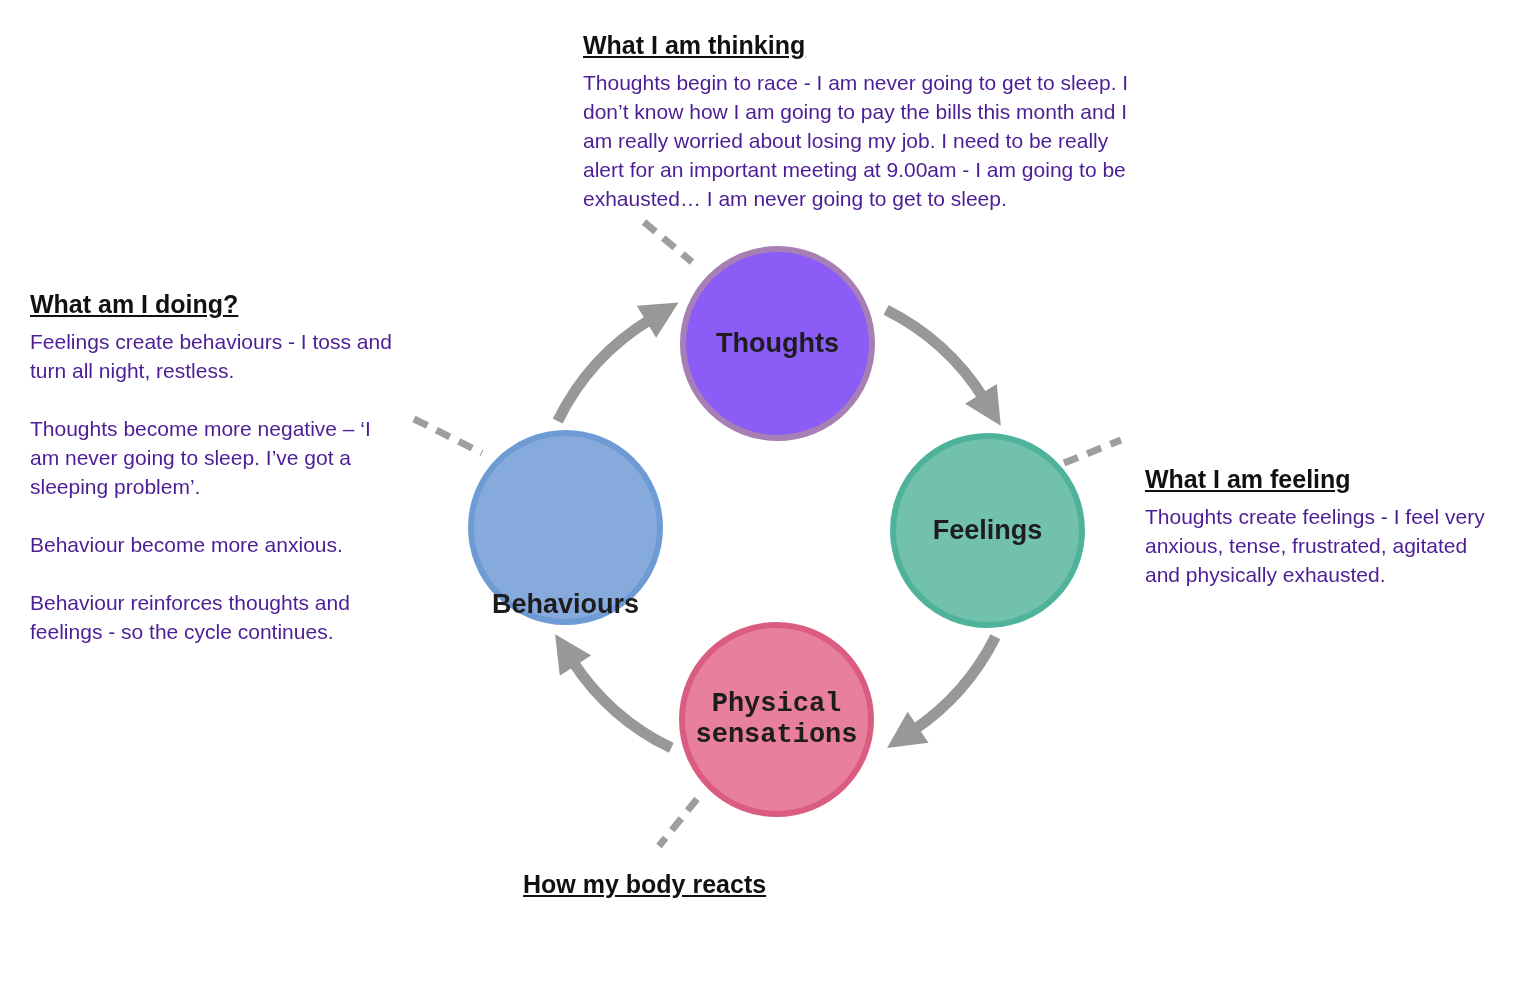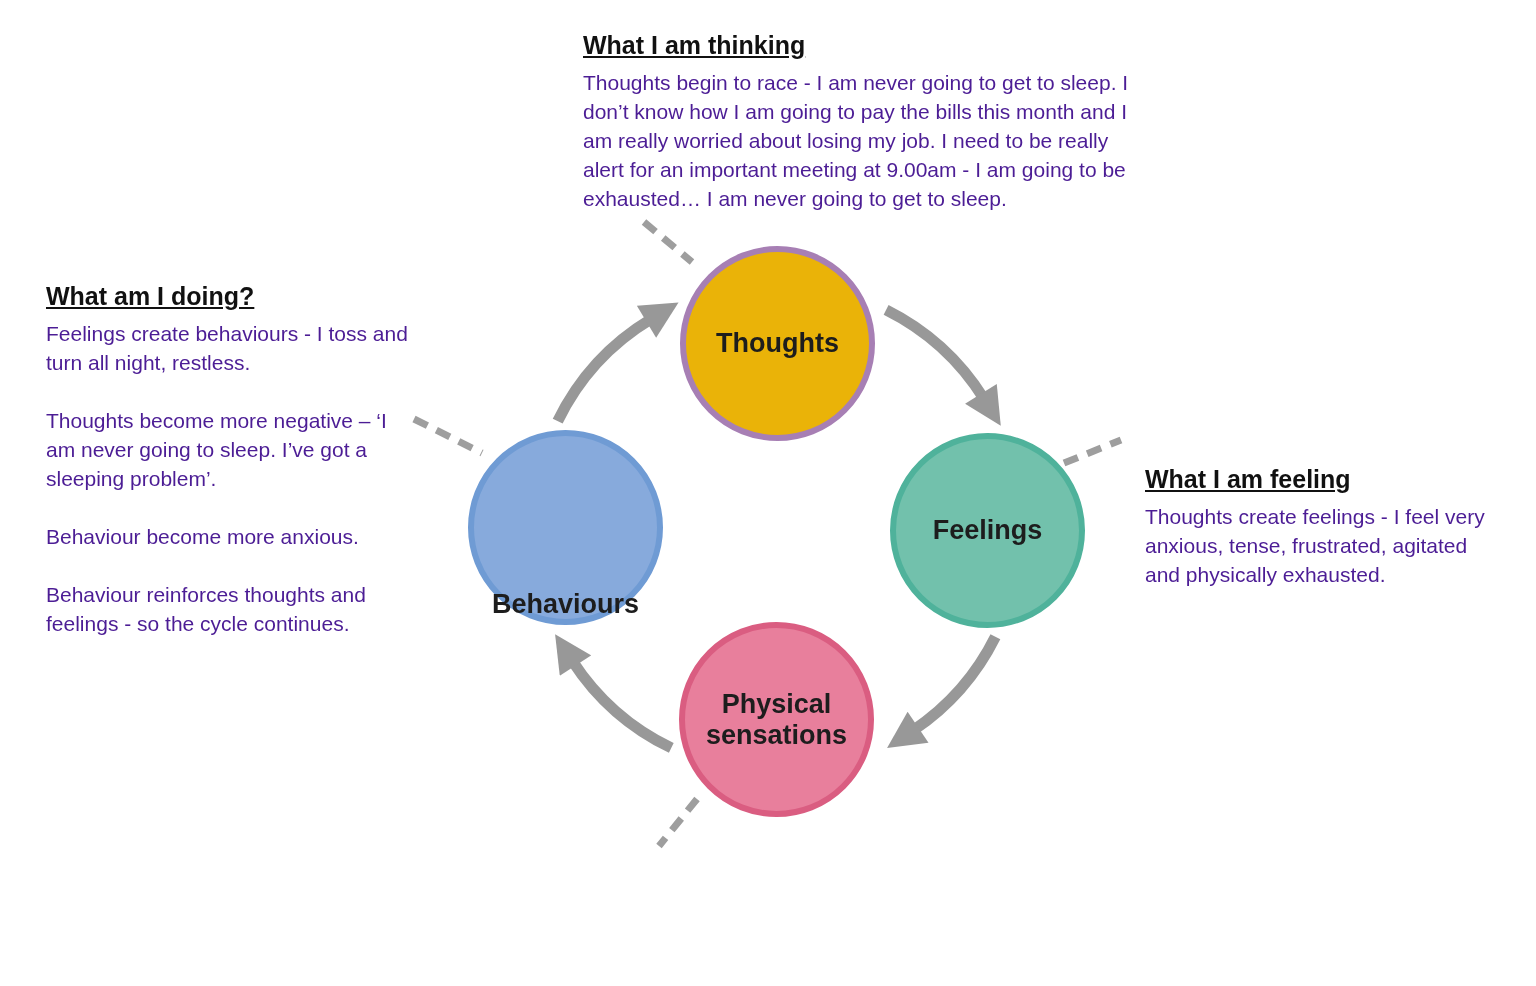--- a/index.html
+++ b/index.html
@@ -12,28 +12,28 @@
   .dash{stroke:#9e9e9e;stroke-width:7;stroke-dasharray:15 10;}
   .node{
     position:absolute;width:183px;height:183px;border-radius:50%;
     border:6px solid;display:flex;align-items:center;justify-content:center;text-align:center;
   }
   .node-label{
     font-weight:bold;font-size:27px;line-height:1.12;color:#1d1d1d;white-space:pre-line;
   }
   .node-thoughts{left:680px;top:246px;}
   .node-feelings{left:890px;top:433px;}
-  .node-physical{left:679px;top:622px;}
+  .node-physical{left:679px;top:622px;font-family:Liberation Mono, monospace;}
   .node-behaviours{left:468px;top:430px;align-items:flex-end;}
   .txt{position:absolute;}
   .txt h2{margin:0 0 7px 0;font-size:25px;line-height:31px;font-weight:bold;color:#111;text-decoration:underline;}
   .txt p{margin:0;font-size:21px;line-height:29px;white-space:pre-line;color:#4c1d95;}
   .txt p + p{margin-top:29px;}
   .txt-thinking{left:583px;top:30px;width:640px;}
-  .txt-doing{left:30px;top:281px;width:440px;margin-left:16px;}
+  .txt-doing{left:30px;top:289px;width:440px;}
   .txt-feeling{left:1145px;top:420px;width:380px;margin-top:44px;}
   .txt-body{left:523px;top:869px;width:540px;}
 </style>
 </head>
 <body>
 
 <div class="canvas">
 
   <svg class="overlay" viewBox="0 0 1536 986">
     <defs>
@@ -46,21 +46,21 @@
     <path class="arrow" d="M886.1,309.9 A244,244 0 0 1 983.9,398.7" marker-end="url(#ah)" style="stroke: rgb(152, 152, 152);"></path>
     <path class="arrow" d="M995.4,636.8 A244,244 0 0 1 913.4,730.3" marker-end="url(#ah)" style="stroke: rgb(152, 152, 152);"></path>
     <path class="arrow" d="M671.3,747.9 A244,244 0 0 1 572.4,660.9" marker-end="url(#ah)" style="stroke: rgb(152, 152, 152);"></path>
 
     <line class="dash" x1="644" y1="222" x2="692" y2="262" style="stroke: rgb(158, 158, 158);"></line>
     <line class="dash" x1="414" y1="419" x2="482" y2="453" style="stroke: rgb(158, 158, 158);"></line>
     <line class="dash" x1="1064" y1="463" x2="1121" y2="440" style="stroke: rgb(158, 158, 158);"></line>
     <line class="dash" x1="697" y1="799" x2="659" y2="846" style="stroke: rgb(158, 158, 158);"></line>
   </svg>
 
-  <div class="node node-thoughts" style="background-color: #eab308; border-color: rgb(167, 127, 180);">
+  <div class="node node-thoughts" style="background-color: #8b5cf6; border-color: rgb(167, 127, 180);">
     <span class="node-label">Thoughts</span>
   </div>
 
   <div class="node node-feelings" style="background-color: rgb(114, 193, 172); border-color: rgb(79, 178, 155);">
     <span class="node-label">Feelings</span>
   </div>
 
   <div class="node node-physical" style="background-color: rgb(232, 127, 156); border-color: rgb(218, 93, 129);">
     <span class="node-label">Physical
 sensations</span>
@@ -92,15 +92,16 @@
   </div>
 
   <div class="txt txt-feeling">
     <h2>What I am feeling</h2>
     <p>Thoughts create feelings - I feel very
 anxious, tense, frustrated, agitated
 and physically exhausted.</p>
   </div>
 
   <div class="txt txt-body">
+    <h2>How my body reacts</h2>
   </div>
 
 </div>
 
 </body></html>

